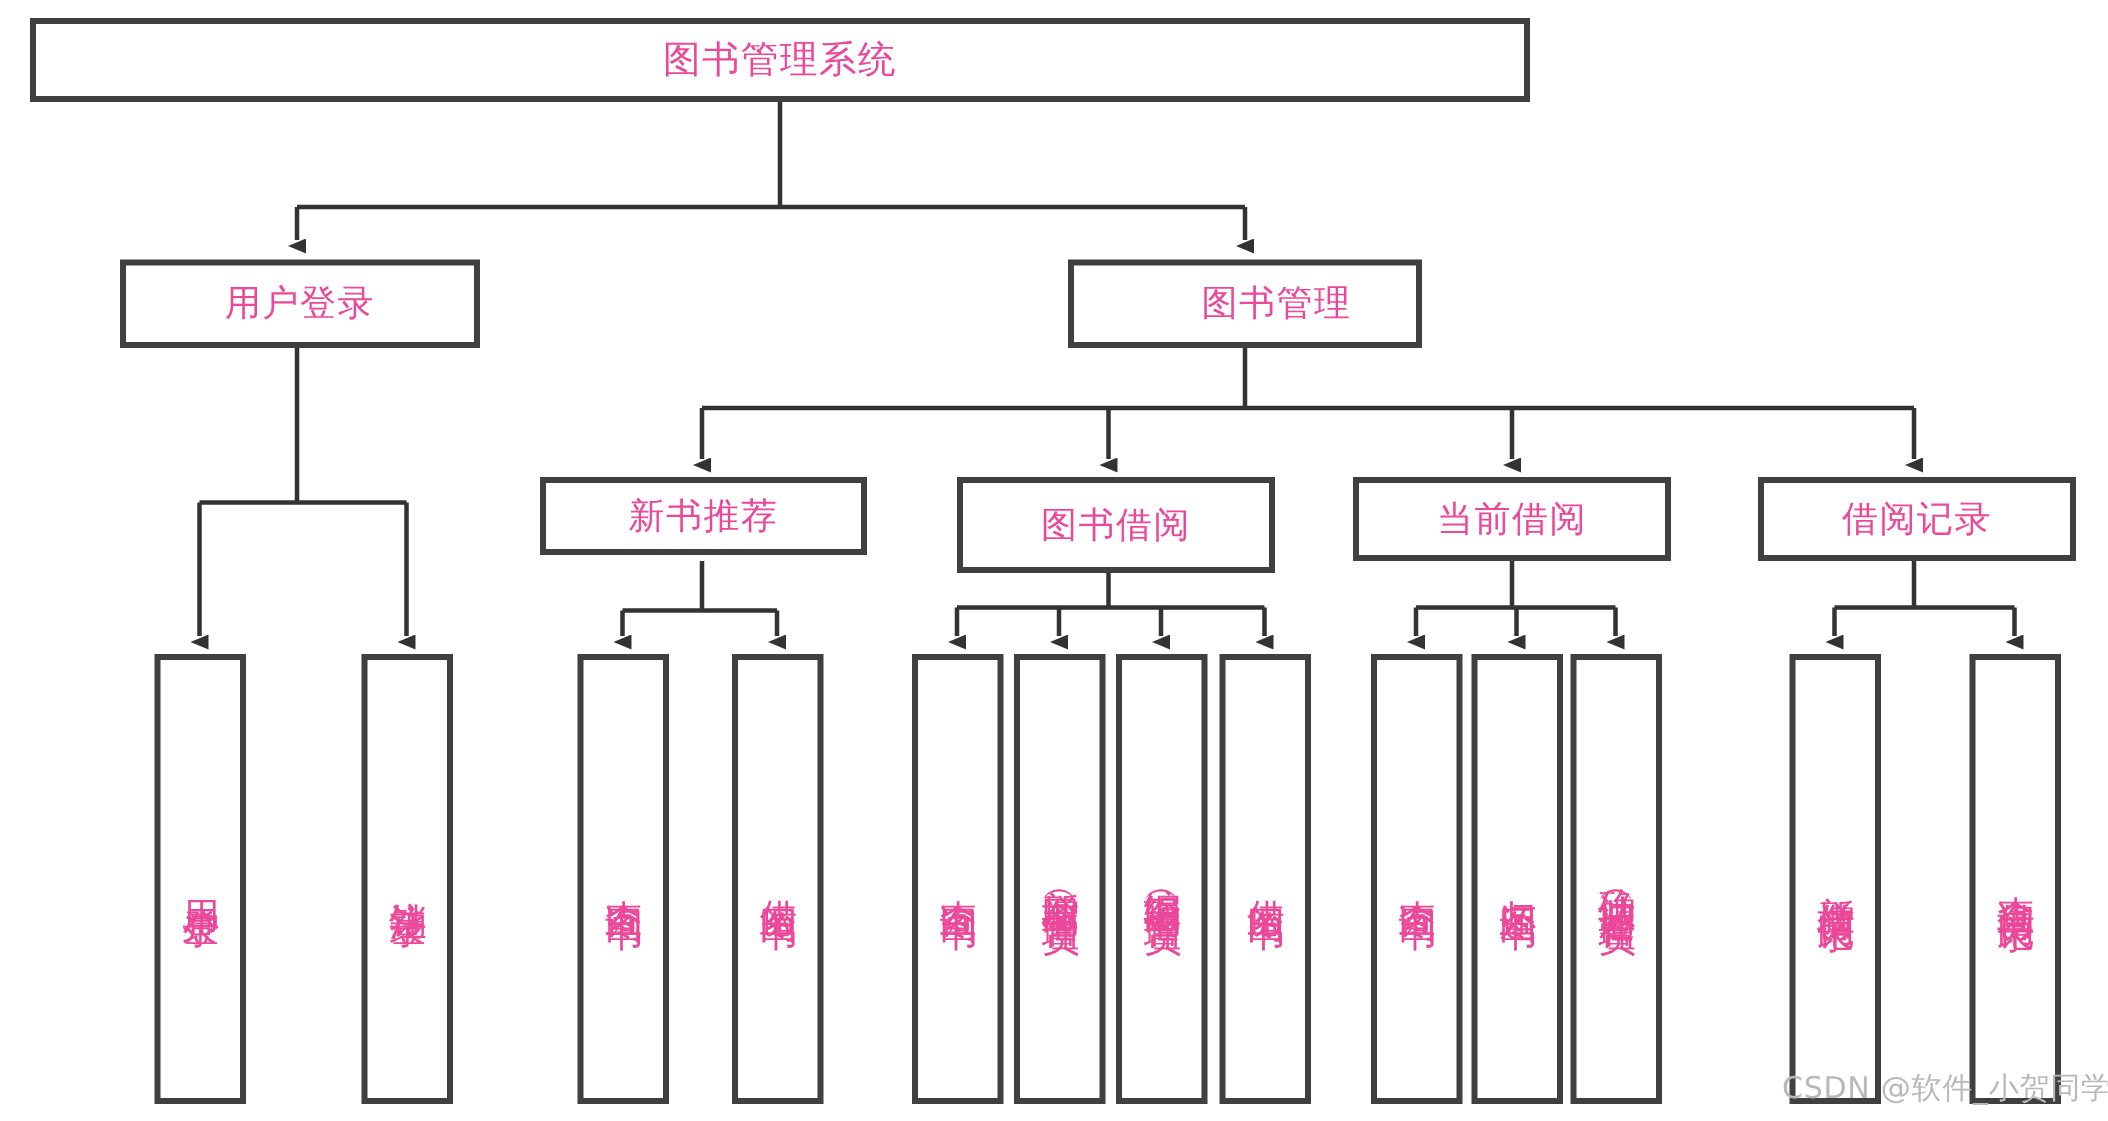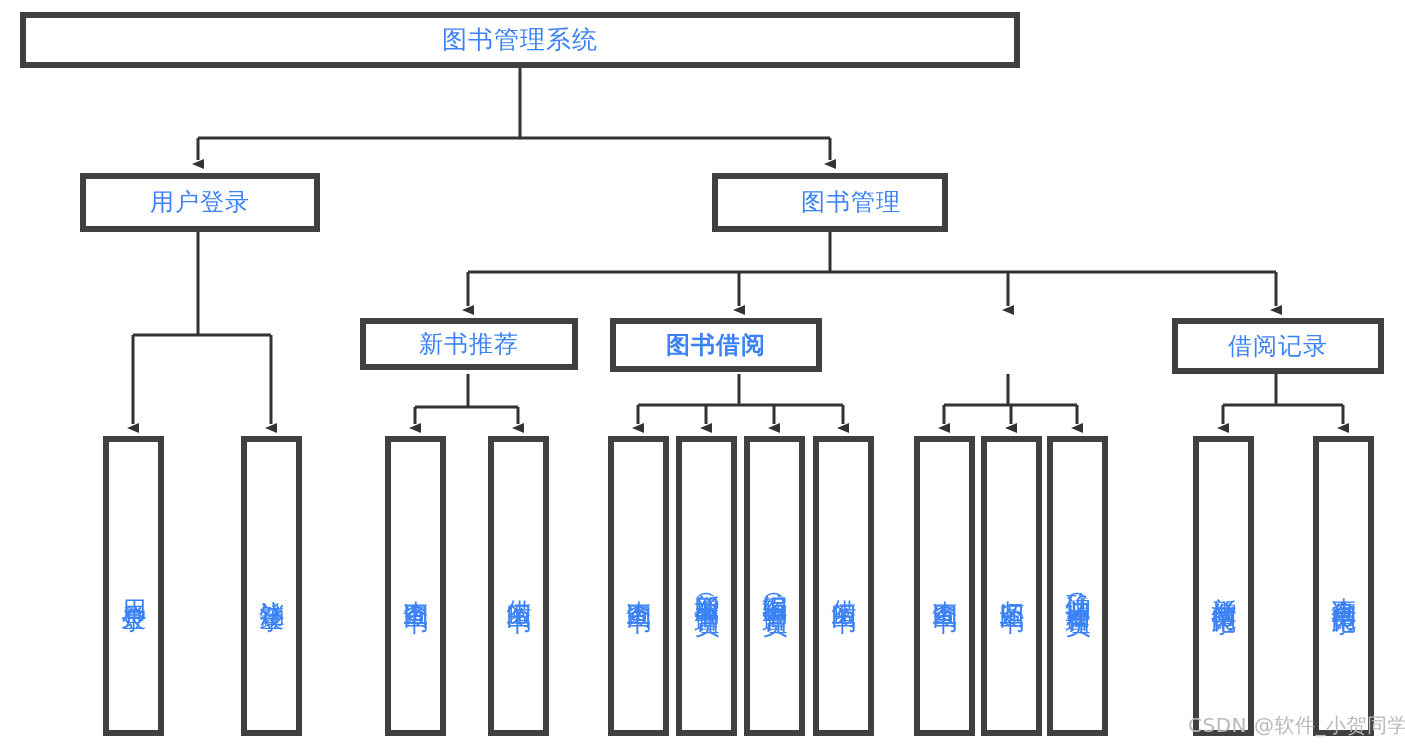--- a/index.html
+++ b/index.html
@@ -10,25 +10,25 @@
     font-family:"DejaVu Sans","Liberation Sans",sans-serif;
     overflow:hidden;
     position:relative;
   }
   #diagram{position:absolute;inset:0;width:1405px;height:747px;}
   .conn-layer{position:absolute;left:0;top:0;width:1405px;height:747px;pointer-events:none;}
   .node{
     position:absolute;
     box-sizing:border-box;
     background:#ffffff;
-    border:6px solid #404040;
+    border:4px solid #404040;
     display:flex;
     align-items:center;
     justify-content:center;
-    color:#3b82f6;
+    color:#ec4899;
     letter-spacing:1px;
   }
   .node.horiz{font-size:24px;line-height:1.1;}
   .node.root{font-size:25px;}
   .node.vert{
     writing-mode:vertical-rl;
     text-orientation:upright;
     font-size:25px;
     line-height:1.28;
     padding:6px 0;
@@ -108,22 +108,25 @@
   <div class="node horiz" style="left:80px;top:173px;width:240px;height:59px;">
     <span class="lbl">用户登录</span>
   </div>
   <div class="node horiz" style="left:712px;top:173px;width:236px;height:59px;padding-left:42px;">
     <span class="lbl">图书管理</span>
   </div>
 
   <div class="node horiz" style="left:360px;top:318px;width:218px;height:52px;">
     <span class="lbl">新书推荐</span>
   </div>
-  <div class="node horiz" style="left:610px;top:318px;width:212px;height:54px;font-weight:bold;">
+  <div class="node horiz" style="left:638px;top:318px;width:212px;height:64px;">
     <span class="lbl">图书借阅</span>
+  </div>
+  <div class="node horiz" style="left:902px;top:318px;width:212px;height:56px;">
+    <span class="lbl">当前借阅</span>
   </div>
   <div class="node horiz" style="left:1172px;top:318px;width:212px;height:56px;align-items:center;">
     <span class="lbl">借阅记录</span>
   </div>
 
   <div class="node vert" style="left:103px;top:436px;width:61px;height:300px;">
     <span class="lbl">用户登录</span>
   </div>
   <div class="node vert" style="left:241px;top:436px;width:61px;height:300px;">
     <span class="lbl">注销登录</span>

